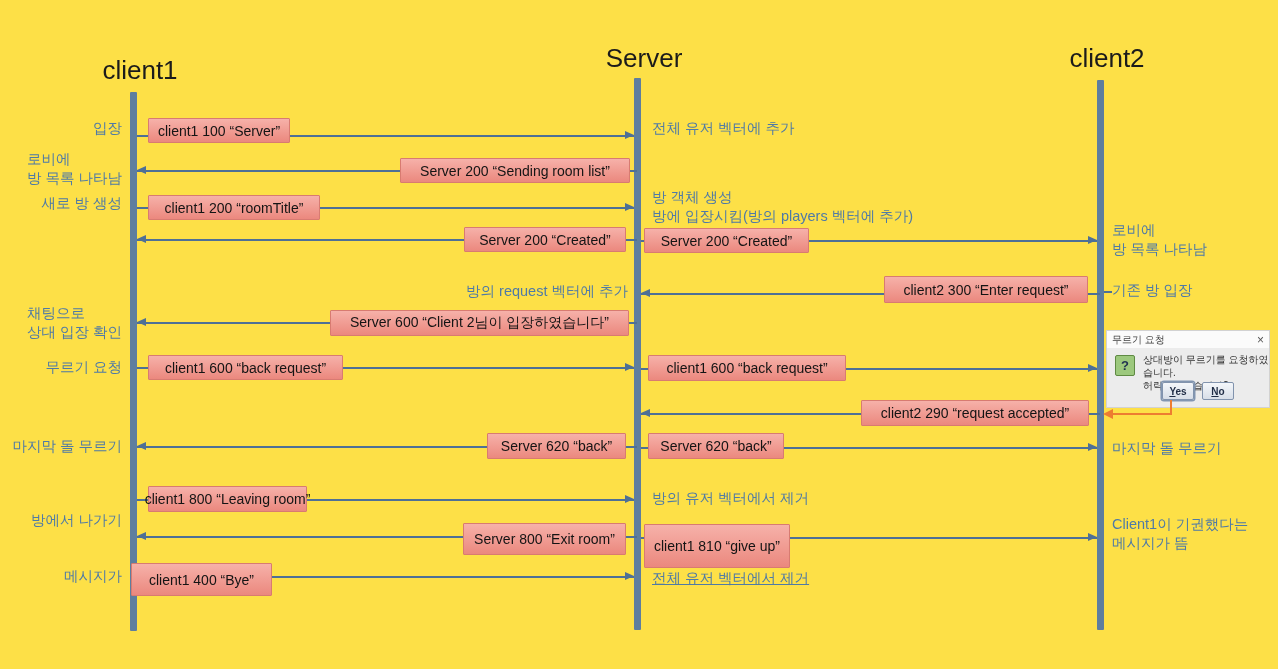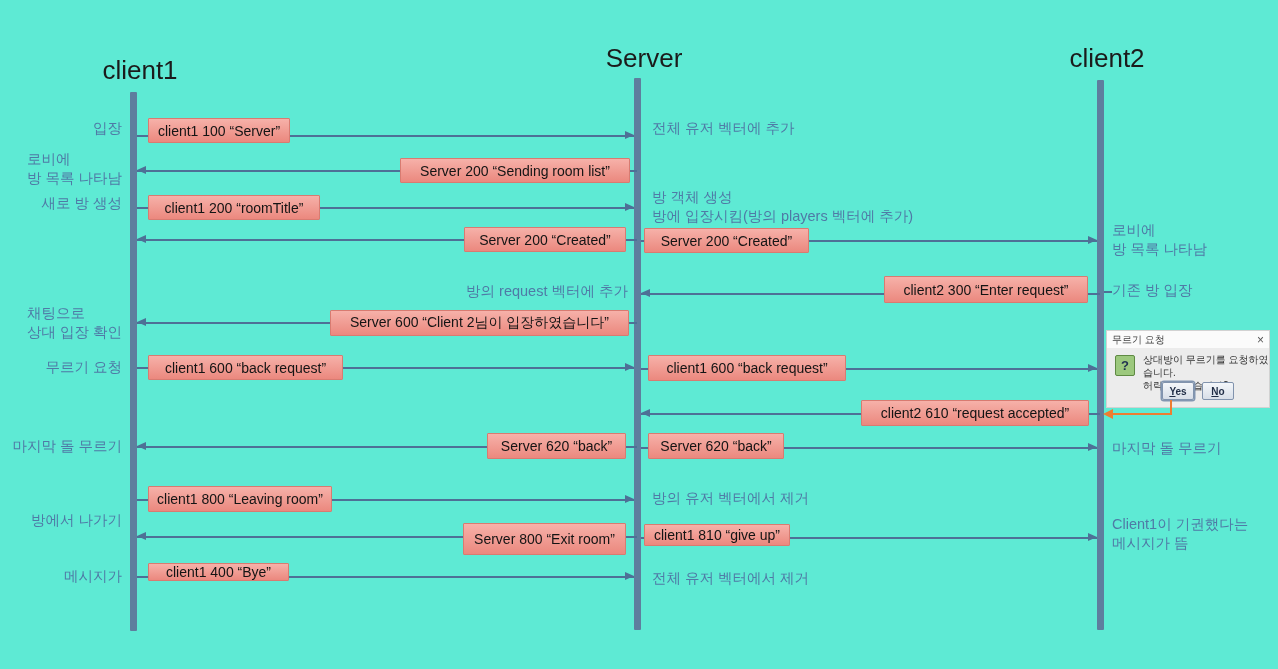--- a/index.html
+++ b/index.html
@@ -1,17 +1,17 @@
 <!DOCTYPE html>
 <html><head>
 <meta charset="utf-8">
 <style>
   html,body{margin:0;padding:0;background:#fff;}
   body{width:1278px;height:669px;overflow:hidden;font-family:"Liberation Sans",sans-serif;}
-  #diagram{position:relative;width:1278px;height:669px;background:#5eead4;}
+  #diagram{position:relative;width:1278px;height:669px;background:#fde047;}
 
   .lifeline{position:absolute;width:7px;background:#5e7e9e;border-radius:1px;}
   .actor-title{position:absolute;transform:translateX(-50%);font-size:26px;color:#1b1b1b;white-space:nowrap;}
 
   .mline{position:absolute;height:1.5px;background:#4e7096;}
   .mhead{position:absolute;width:0;height:0;border-top:4.5px solid transparent;border-bottom:4.5px solid transparent;}
   .mhead.right{border-left:9px solid #4e7096;}
   .mhead.left{border-right:9px solid #4e7096;}
 
   .msgbox{position:absolute;background:linear-gradient(#f6b1a9,#eb887e);border:1px solid #d87b71;
@@ -93,43 +93,43 @@
       <div class="mhead right" style="left: 625px; top: 572.2px;"></div>
       <div class="msgbox" style="left: 148px; top: 118px; width: 142px; height: 25px;">client1 100 “Server”</div>
       <div class="msgbox" style="left: 400px; top: 158px; width: 230px; height: 25px;">Server 200 “Sending room list”</div>
       <div class="msgbox" style="left: 148px; top: 195px; width: 172px; height: 25px;">client1 200 “roomTitle”</div>
       <div class="msgbox" style="left: 464px; top: 227px; width: 162px; height: 25px;">Server 200 “Created”</div>
       <div class="msgbox" style="left: 644px; top: 228px; width: 165px; height: 25px;">Server 200 “Created”</div>
       <div class="msgbox" style="left: 884px; top: 276px; width: 204px; height: 27px;">client2 300 “Enter request”</div>
       <div class="msgbox" style="left: 330px; top: 310px; width: 299px; height: 26px;">Server 600 “Client 2님이 입장하였습니다”</div>
       <div class="msgbox" style="left: 148px; top: 355px; width: 195px; height: 25px;">client1 600 “back request”</div>
       <div class="msgbox" style="left: 648px; top: 355px; width: 198px; height: 26px;">client1 600 “back request”</div>
-      <div class="msgbox" style="left: 861px; top: 400px; width: 228px; height: 26px;">client2 610 “request accepted”</div>
+      <div class="msgbox" style="left: 861px; top: 400px; width: 228px; height: 26px;">client2 290 “request accepted”</div>
       <div class="msgbox" style="left: 487px; top: 433px; width: 139px; height: 26px;">Server 620 “back”</div>
       <div class="msgbox" style="left: 648px; top: 433px; width: 136px; height: 26px;">Server 620 “back”</div>
-      <div class="msgbox" style="left: 148px; top: 486px; width: 184px; height: 26px;">client1 800 “Leaving room”</div>
+      <div class="msgbox" style="left: 148px; top: 486px; width: 159px; height: 26px;">client1 800 “Leaving room”</div>
       <div class="msgbox" style="left: 463px; top: 523px; width: 163px; height: 32px;">Server 800 “Exit room”</div>
-      <div class="msgbox" style="left: 644px; top: 524px; width: 146px; height: 22px;">client1 810 “give up”</div>
-      <div class="msgbox" style="left: 148px; top: 563px; width: 141px; height: 18px;">client1 400 “Bye”</div>
+      <div class="msgbox" style="left: 644px; top: 524px; width: 146px; height: 44px;">client1 810 “give up”</div>
+      <div class="msgbox" style="left: 131px; top: 563px; width: 141px; height: 33px;">client1 400 “Bye”</div>
       <div class="note r" style="right: 1156px; top: 119px;">입장</div>
       <div class="note r" style="right: 1156px; top: 150px;">로비에
 방 목록 나타남</div>
       <div class="note r" style="right: 1156px; top: 194px;">새로 방 생성</div>
       <div class="note r" style="right: 1156px; top: 304px;">채팅으로
 상대 입장 확인</div>
       <div class="note r" style="right: 1156px; top: 358px;">무르기 요청</div>
       <div class="note r" style="right: 1156px; top: 437px;">마지막 돌 무르기</div>
       <div class="note r" style="right: 1156px; top: 511px;">방에서 나가기</div>
       <div class="note r" style="right: 1156px; top: 567px;">메시지가</div>
       <div class="note" style="left: 652px; top: 119px;">전체 유저 벡터에 추가</div>
       <div class="note" style="left: 652px; top: 188px;">방 객체 생성
 방에 입장시킴(방의 players 벡터에 추가)</div>
       <div class="note r" style="right: 650px; top: 282px;">방의 request 벡터에 추가</div>
       <div class="note" style="left: 652px; top: 489px;">방의 유저 벡터에서 제거</div>
-      <div class="note" style="left: 652px; top: 569px;">전체 유저 벡터에서 제거</div>
+      <div class="note" style="left: 652px; top: 569px; text-decoration: underline;">전체 유저 벡터에서 제거</div>
       <div class="note" style="left: 1112px; top: 221px;">로비에
 방 목록 나타남</div>
       <div class="note" style="left: 1112px; top: 281px;">기존 방 입장</div>
       <div class="note" style="left: 1112px; top: 439px;">마지막 돌 무르기</div>
       <div class="note" style="left: 1112px; top: 515px;">Client1이 기권했다는
 메시지가 뜸</div>
     </div>
 
   <div class="jdialog">
     <div class="jd-titlebar">

